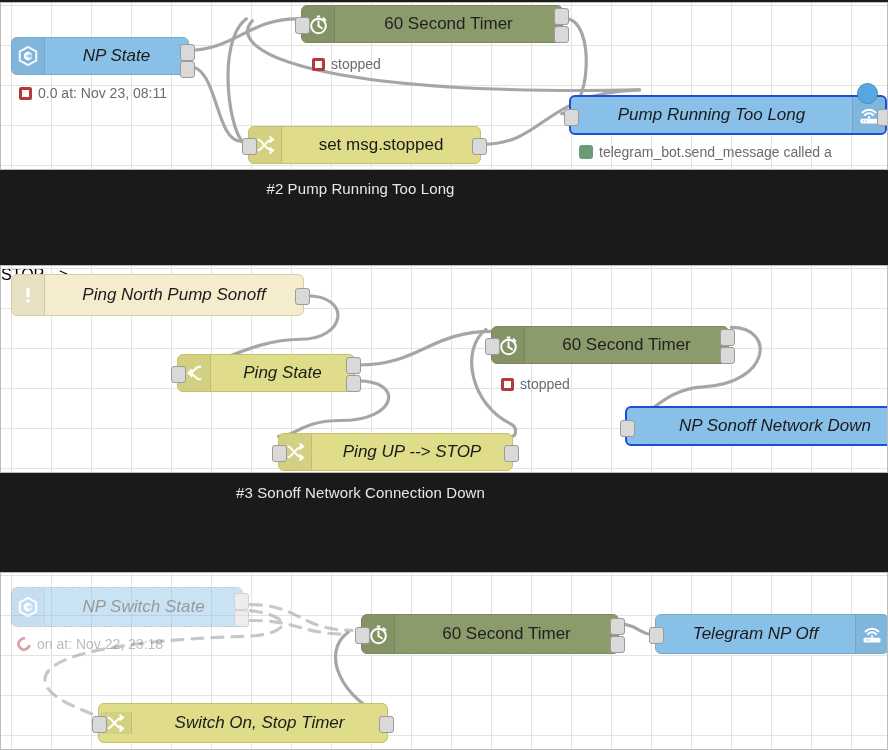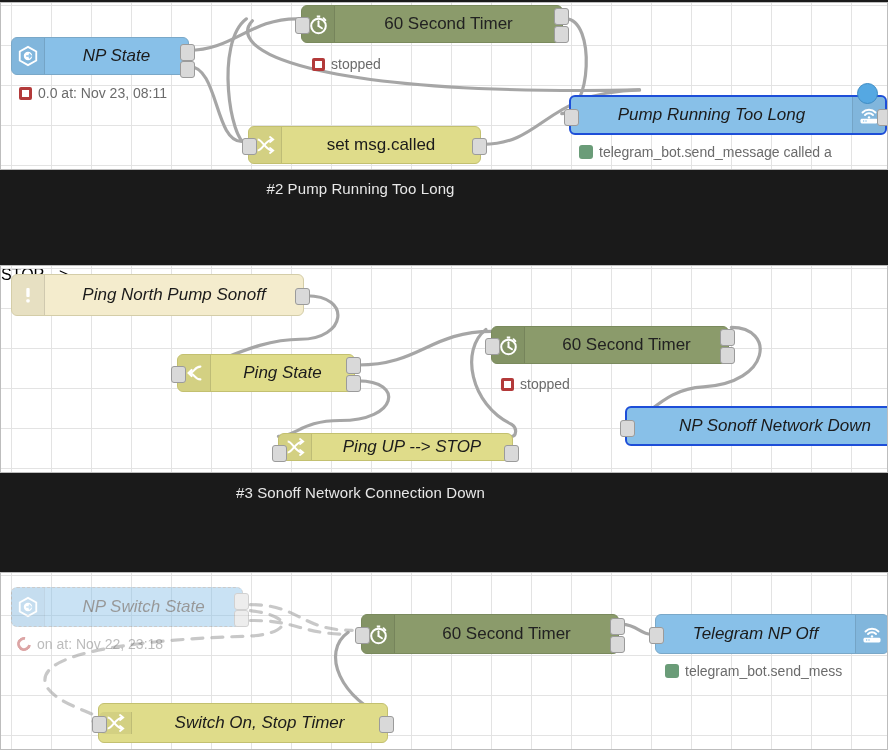--- a/index.html
+++ b/index.html
@@ -216,21 +216,21 @@
 
   <div class="node n-yellow" style="left:247px;top:123px;width:233px;height:38px;">
     <div class="ic">
       <svg class="nicon" width="22" height="22" viewBox="0 0 24 24">
         <path d="M4 6 C9 6 13 18 20 18" stroke="#fff" stroke-width="2.3" fill="none"></path>
         <path d="M4 18 C9 18 13 6 20 6" stroke="#fff" stroke-width="2.3" fill="none"></path>
         <path d="M17.5 3.4 L20.8 6 L17.5 8.6" stroke="#fff" stroke-width="2.1" fill="none" stroke-linecap="round"></path>
         <path d="M17.5 15.4 L20.8 18 L17.5 20.6" stroke="#fff" stroke-width="2.1" fill="none" stroke-linecap="round"></path>
       </svg>
     </div>
-    <div class="lbl plain">set msg.called</div>
+    <div class="lbl plain">set msg.stopped</div>
     <div class="port in" style="top:11px;"></div>
     <div class="port out" style="top:11px;"></div>
   </div>
 
   <div class="node n-blue selected" style="left:568px;top:92px;width:318px;height:40px;">
     <div class="lbl">Pump Running Too Long</div>
     <div class="ic right">
       <svg class="nicon" width="24" height="24" viewBox="0 0 24 24">
         <path d="M5.5 9.5 a9 9 0 0 1 13 0" stroke="#fff" stroke-width="1.9" fill="none" stroke-linecap="round"></path>
         <path d="M8 12 a5.6 5.6 0 0 1 8 0" stroke="#fff" stroke-width="1.9" fill="none" stroke-linecap="round"></path>
@@ -288,21 +288,21 @@
       <svg class="nicon" width="20" height="22" viewBox="0 0 24 24">
         <rect x="10" y="3.5" width="4" height="11" rx="1.2" fill="#fff"></rect>
         <rect x="10" y="17" width="4" height="4" rx="1.2" fill="#fff"></rect>
       </svg>
     </div>
     <div class="lbl">Ping North Pump Sonoff</div>
     <div class="port out" style="top:13px;"></div>
   </div>
 
    STOP --&gt;
-  <div class="node n-yellow" style="left:277px;top:167px;width:235px;height:28px;text-align:center;">
+  <div class="node n-yellow" style="left:277px;top:167px;width:235px;height:38px;text-align:center;">
     <div class="ic">
       <svg class="nicon" width="22" height="22" viewBox="0 0 24 24">
         <path d="M4 6 C9 6 13 18 20 18" stroke="#fff" stroke-width="2.3" fill="none"></path>
         <path d="M4 18 C9 18 13 6 20 6" stroke="#fff" stroke-width="2.3" fill="none"></path>
         <path d="M17.5 3.4 L20.8 6 L17.5 8.6" stroke="#fff" stroke-width="2.1" fill="none" stroke-linecap="round"></path>
         <path d="M17.5 15.4 L20.8 18 L17.5 20.6" stroke="#fff" stroke-width="2.1" fill="none" stroke-linecap="round"></path>
       </svg>
     </div>
     <div class="lbl">Ping UP --&gt; STOP</div>
     <div class="port in" style="top:11px;"></div>
@@ -407,17 +407,13 @@
         <path d="M5.5 9.5 a9 9 0 0 1 13 0" stroke="#fff" stroke-width="1.9" fill="none" stroke-linecap="round"></path>
         <path d="M8 12 a5.6 5.6 0 0 1 8 0" stroke="#fff" stroke-width="1.9" fill="none" stroke-linecap="round"></path>
         <circle cx="12" cy="14.4" r="1.2" fill="#fff"></circle>
         <rect x="3.5" y="15.8" width="17" height="4.6" rx="1.4" fill="#fff"></rect>
         <circle cx="6.6" cy="18.1" r=".75" fill="#88c0e8"></circle>
         <circle cx="9" cy="18.1" r=".75" fill="#88c0e8"></circle>
       </svg>
     </div>
     <div class="port in" style="top:12px;"></div>
   </div>
-  <div class="status" style="left:664px;top:90px;">
-    <span class="dot-green"></span>
-    <span>telegram_bot.send_mess</span>
-  </div>
 </div>
 
 </body></html>

